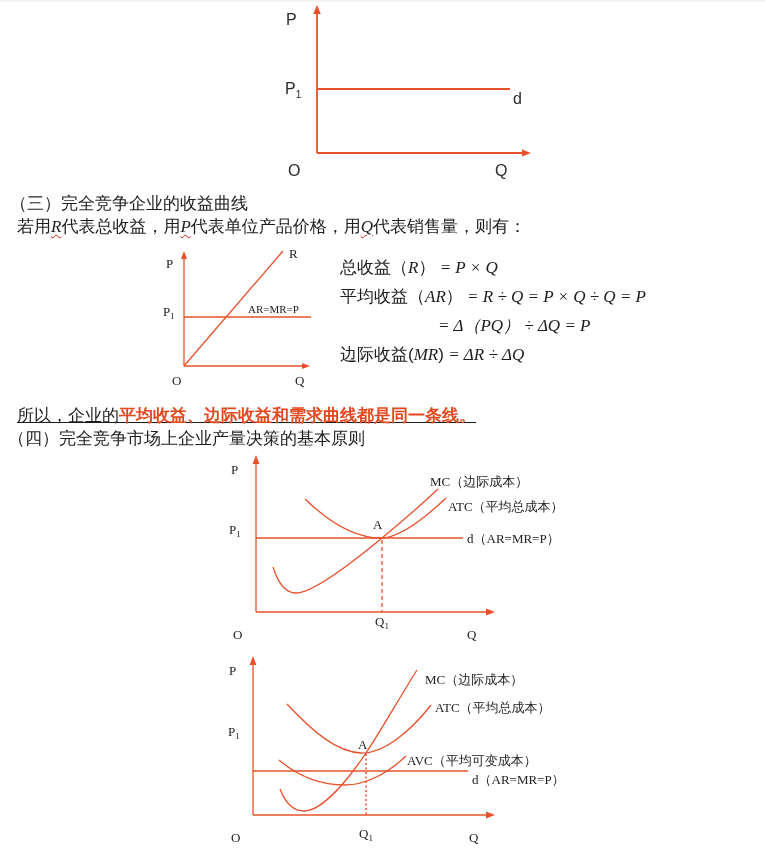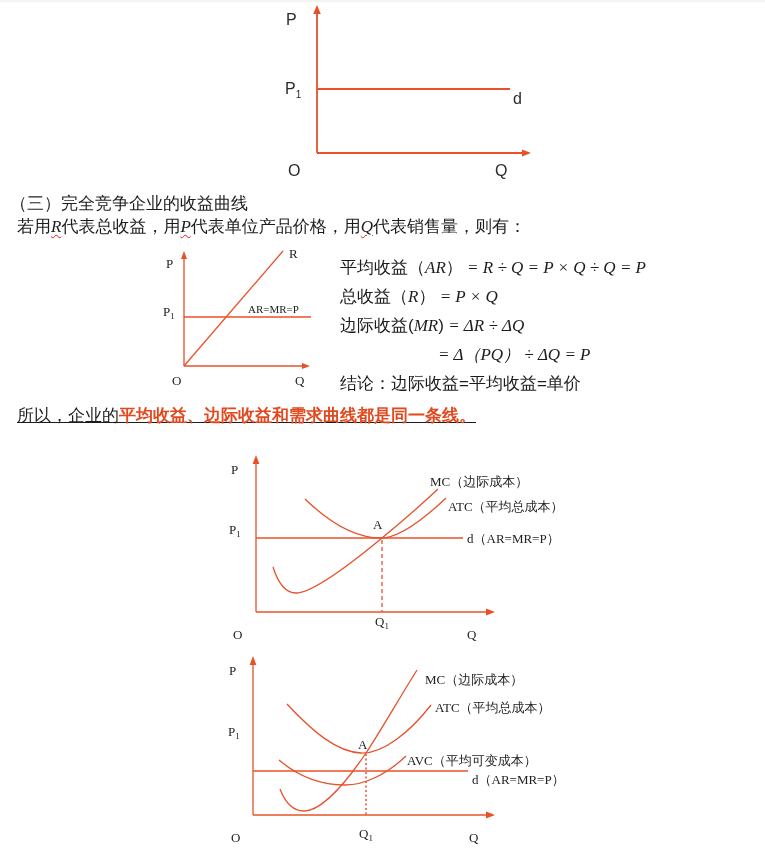--- a/index.html
+++ b/index.html
@@ -62,30 +62,30 @@
     <line class="ln" x1="24" y1="70" x2="151" y2="70" stroke-width="1.3"></line>
     <text class="slbl" x="6" y="21">P</text>
     <text class="slbl" x="3" y="69"><tspan>P</tspan><tspan dy="3" font-size="9">1</tspan></text>
     <text class="slbl" x="129" y="11">R</text>
     <text class="slbl-sm" x="88" y="66">AR=MR=P</text>
     <text class="slbl" x="12" y="138">O</text>
     <text class="slbl" x="135" y="138">Q</text>
   </svg>
 
   <div class="formulas">
+    <div class="fl"><span>总收益</span><span>（</span><span class="math">R</span><span>）</span><span class="math"> = P × Q</span></div>
     <div class="fl"><span>平均收益</span><span>（</span><span class="math">AR</span><span>）</span><span class="math"> = R ÷ Q = P × Q ÷ Q = P</span></div>
-    <div class="fl"><span>总收益</span><span>（</span><span class="math">R</span><span>）</span><span class="math"> = P × Q</span></div>
+    <div class="fl fl-indent"><span class="math">= Δ（PQ） ÷ ΔQ = P</span></div>
     <div class="fl"><span>边际收益</span><span>(</span><span class="math">MR</span><span>)</span><span class="math"> = ΔR ÷ ΔQ</span></div>
-    <div class="fl fl-indent"><span class="math">= Δ（PQ） ÷ ΔQ = P</span></div>
-    <div class="fl"><span>结论：边际收益=平均收益=单价</span></div>
   </div>
 
   <p class="abs txt" style="left:17px; top:403px;text-decoration:underline;">
     <span>所以，企业的</span><span class="hl">平均收益、边际收益和需求曲线都是同一条线。</span>
   </p>
+  <div class="abs txt" style="left:8px; top:426px;">（四）完全竞争市场上企业产量决策的基本原则</div>
 
   <svg class="fig" style="left:225px; top:450px; width:360px; height:200px;" viewBox="0 0 360 200">
     <line class="ln" x1="31" y1="160" x2="31" y2="10" stroke-width="1.3"></line>
     <polygon class="ar" points="31,3 27.6,12 34.4,12"></polygon>
     <line class="ln" x1="31" y1="160" x2="262" y2="160" stroke-width="1.3"></line>
     <polygon class="ar" points="270,160 261,156.6 261,163.4"></polygon>
     <line class="ln" x1="31" y1="86" x2="238" y2="86" stroke-width="1.3"></line>
     <path class="ln" stroke-width="1.3" d="M 80,47 C 112,78 138,86 156,86 C 176,86 202,64 221,46"></path>
     <path class="ln" stroke-width="1.3" d="M 48,115 C 53,131 60,141 71,141 C 88,141 128,110 157,86 C 174,72 196,53 213,37"></path>
     <line class="ln" x1="157" y1="88" x2="157" y2="160" stroke-width="1.3" stroke-dasharray="4 3"></line>

